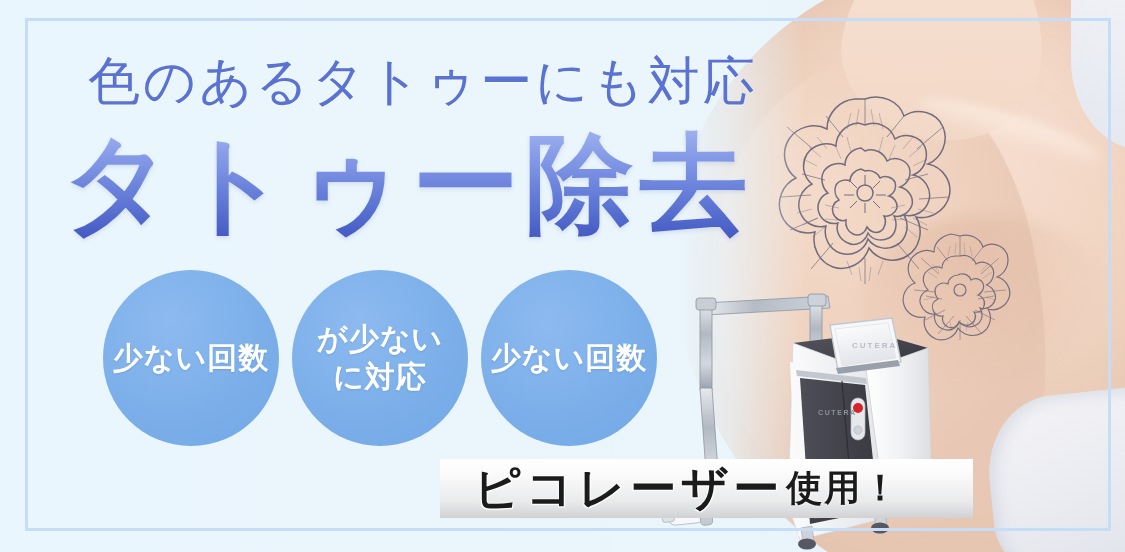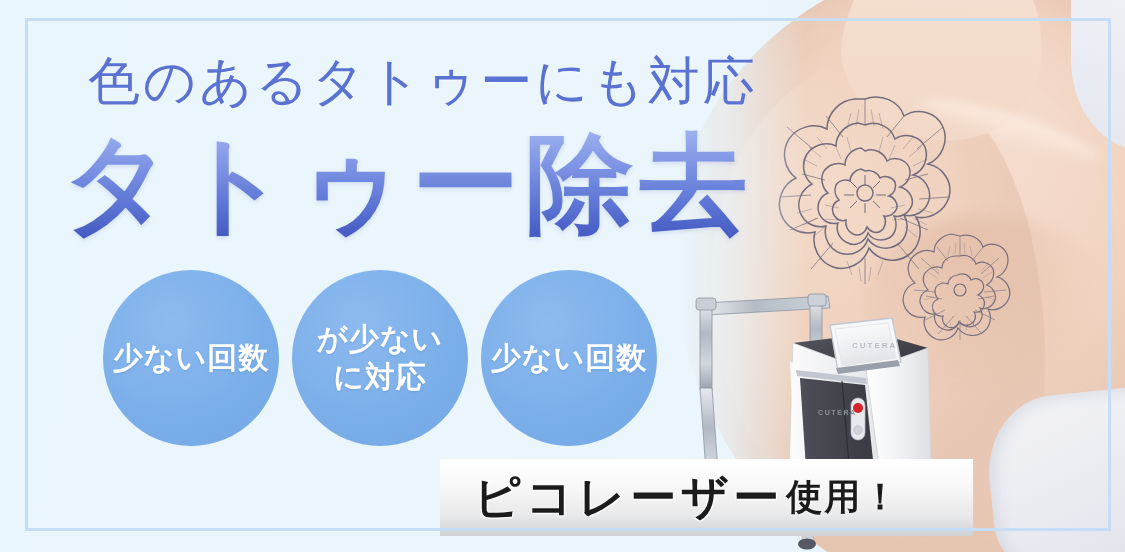--- a/index.html
+++ b/index.html
@@ -183,21 +183,21 @@
     text-shadow: 0 1px 2px rgba(70,120,180,0.28);
   }
   .badge .ln { display: block; white-space: nowrap; }
 
   
   .ribbon {
     position: absolute;
     left: 440px;
     top: 459px;
     width: 533px;
-    height: 77px;
+    height: 59px;
     background: linear-gradient(180deg, #ffffff 0%, #fafafa 28%, #e9eaeb 72%, #cfd1d3 100%);
     display: flex;
     align-items: center;
     padding-left: 34px;
     box-sizing: border-box;
   }
   .ribbon-main {
     font-size: 46px;
     font-weight: 700;
     color: #1b1b1b;

